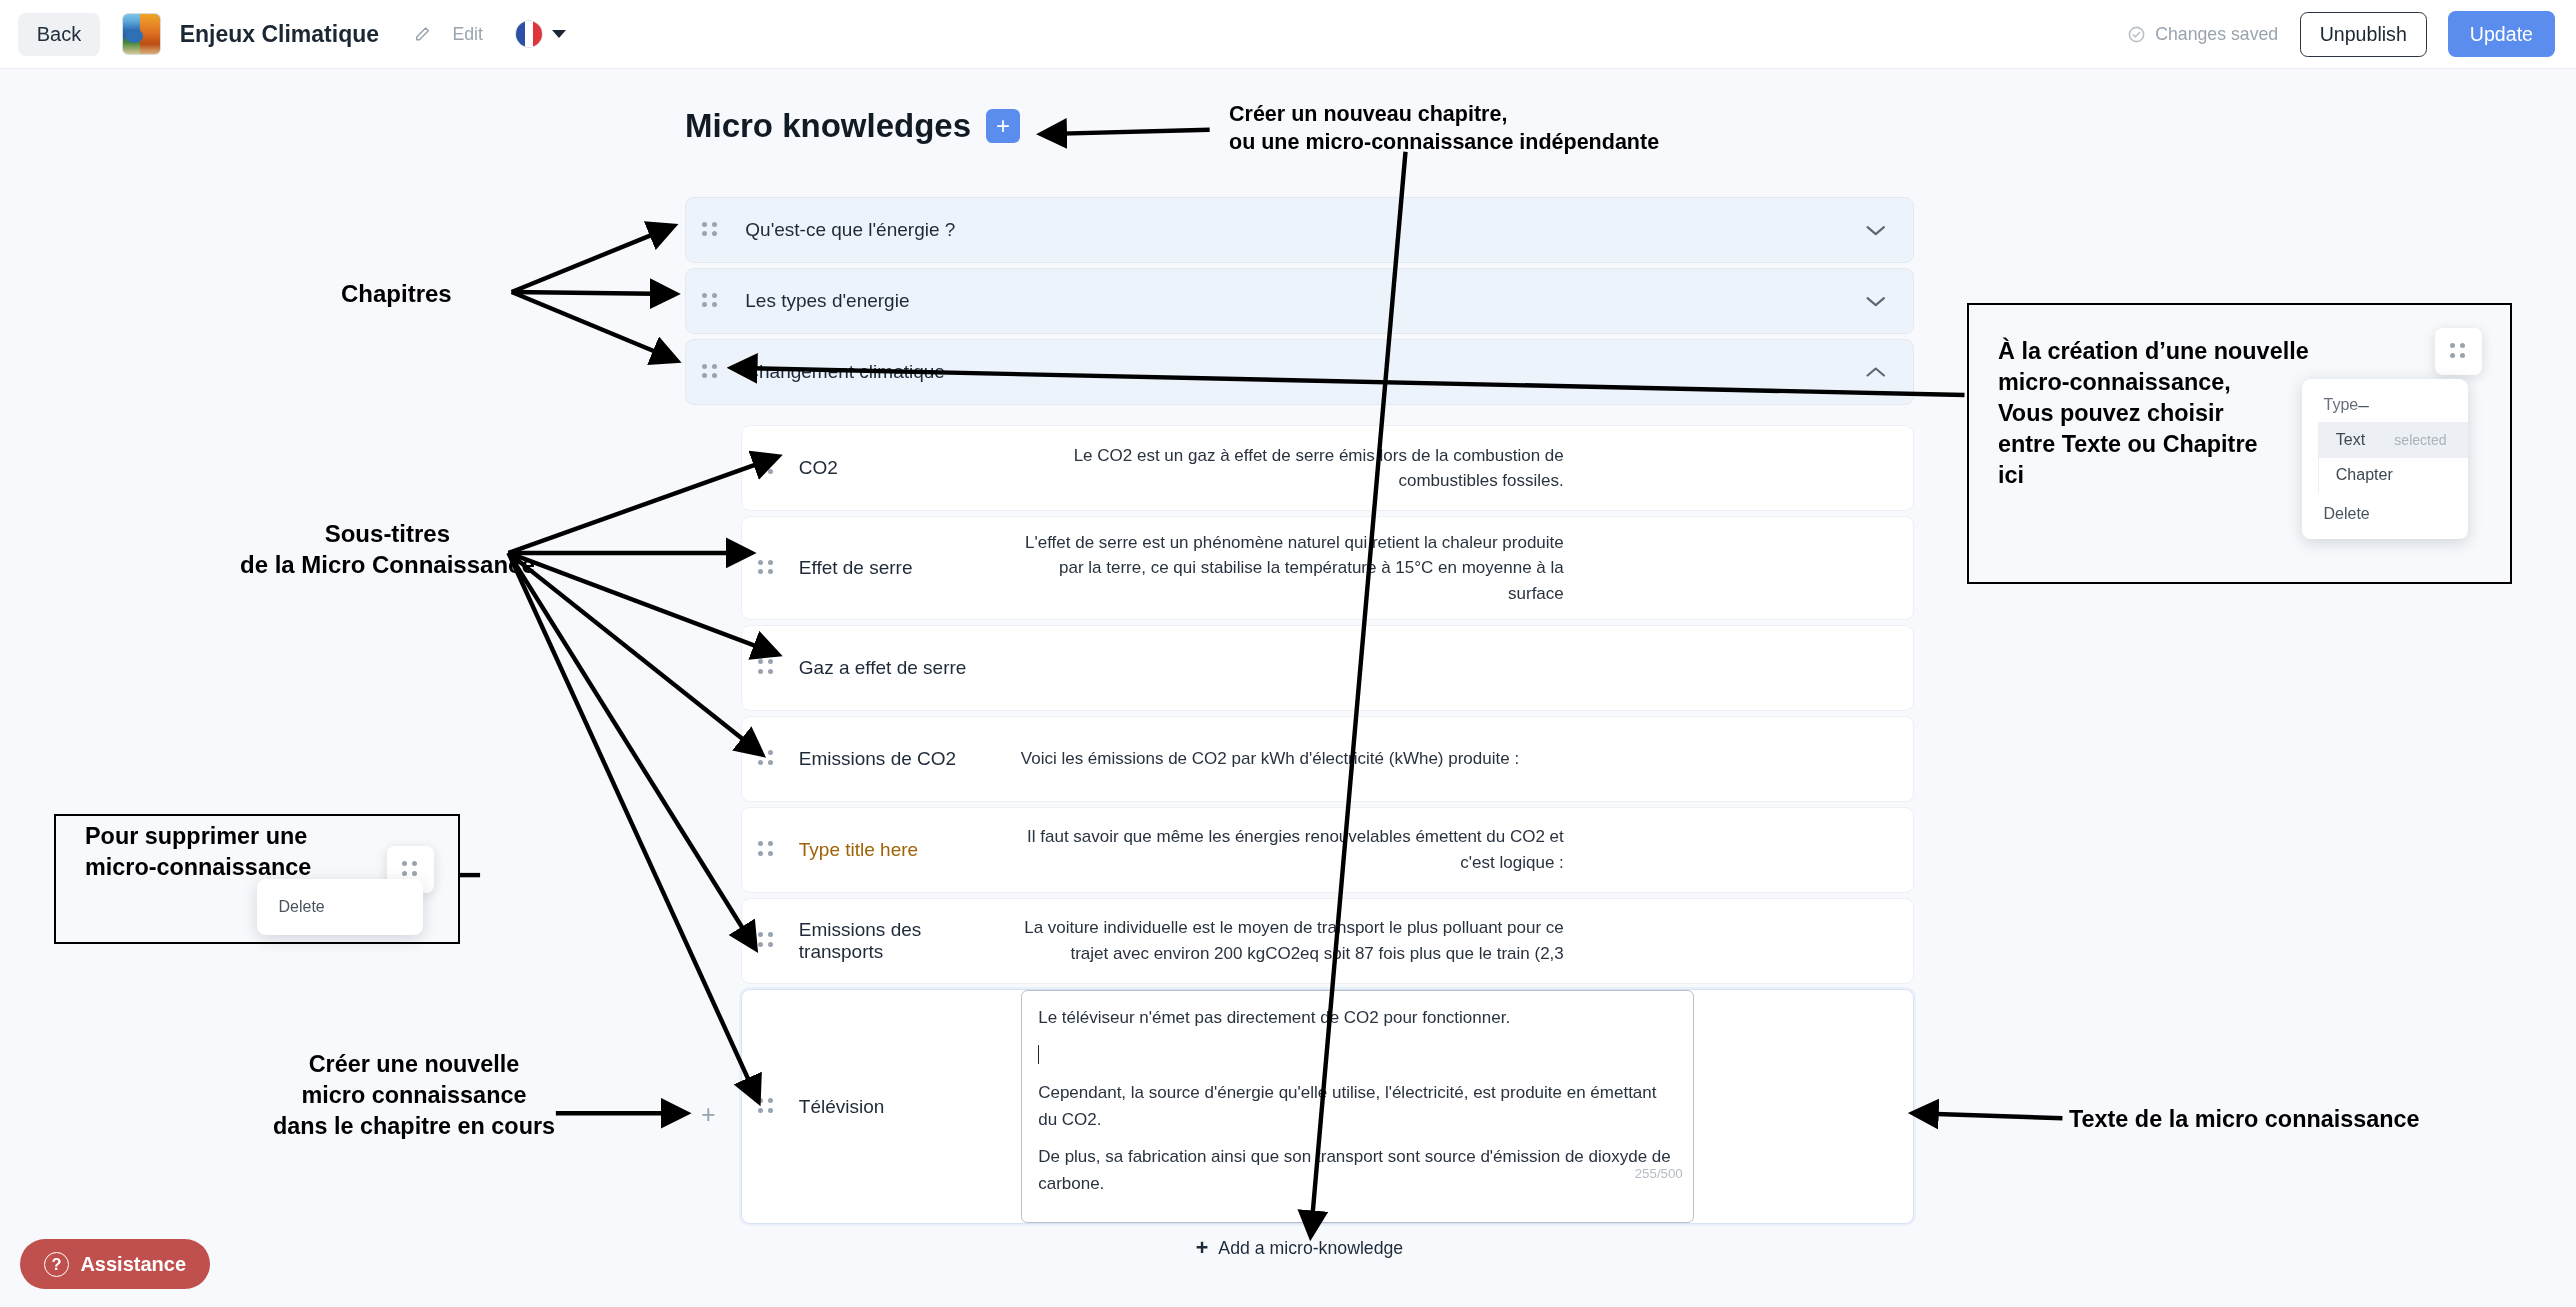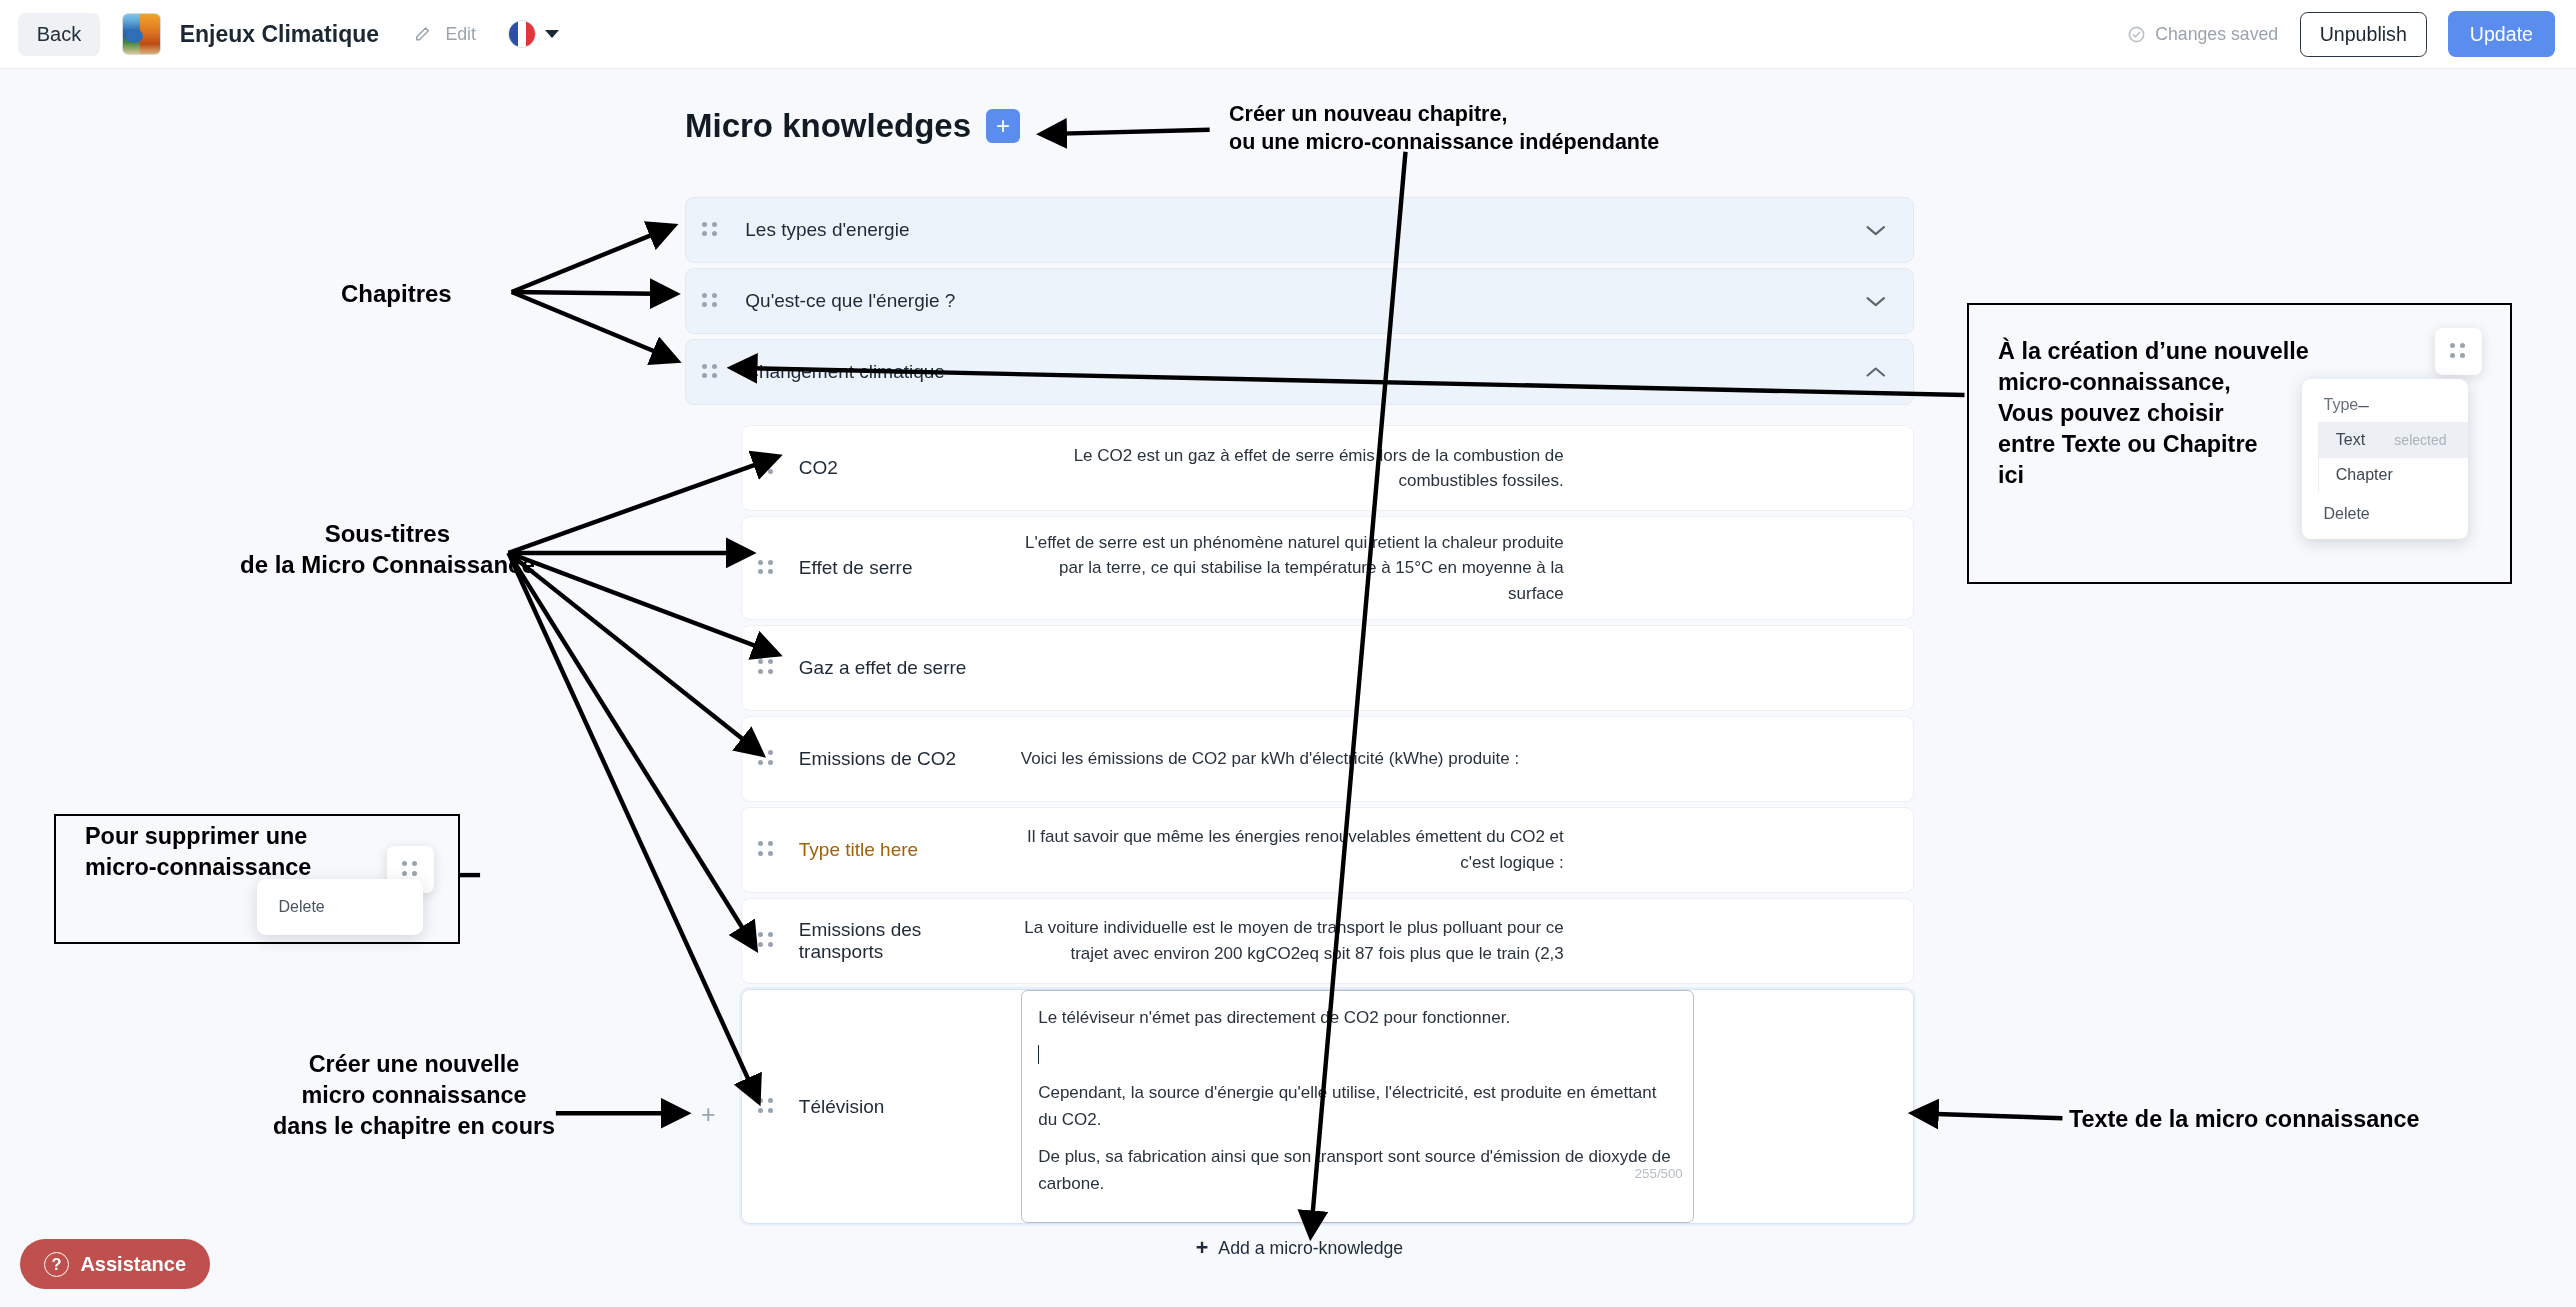--- a/index.html
+++ b/index.html
@@ -42,21 +42,21 @@
   }
   .course-thumb:before {
     content:''; position:absolute; left:8%; top:38%; width:46%; height:34%;
     background:#2f6fb5; border-radius:50%; z-index:2;
   }
   .course-title {
     margin-left: 19px; font-size: 23px; font-weight: 600; color: #1b2733;
     white-space: nowrap;
   }
   .edit-wrap {
-    margin-left: 35px; display: flex; align-items: center; gap: 15px;
+    margin-left: 35px; display: flex; align-items: center; gap: 22px;
     color: #9aa4ae; font-size: 17.7px; cursor: pointer;
   }
   .pencil-icon { width: 16.4px; height: 16.4px; display:inline-block; }
   .lang-wrap { margin-left: 32px; display: flex; align-items: center; gap: 8.8px; cursor:pointer; }
   .flag {
     width: 28px; height: 28px; border-radius: 50%; overflow: hidden;
     display:flex; border: 0.6px solid #d9dee3;
   }
   .flag i { display:block; height:100%; flex:1; }
   .flag .b { background:#2b50a5; }
@@ -270,36 +270,36 @@
 
 <div class="list">
 
   <div class="chapter-row">
     <span class="drag-dots">
         <span></span>
         <span></span>
         <span></span>
         <span></span>
       </span>
-    <span class="chapter-title">Les types d'energie</span>
+    <span class="chapter-title">Qu'est-ce que l'énergie ?</span>
     <span class="chev">
       <svg width="21.5" height="12.6" viewBox="0 0 34 20" fill="none" stroke="#5d6771" stroke-width="3.4" stroke-linecap="round" stroke-linejoin="round">
           <path d="M4 5l13 11L30 5"></path>
         </svg>
     </span>
   </div>
 
   <div class="chapter-row">
     <span class="drag-dots">
         <span></span>
         <span></span>
         <span></span>
         <span></span>
       </span>
-    <span class="chapter-title">Qu'est-ce que l'énergie ?</span>
+    <span class="chapter-title">Les types d'energie</span>
     <span class="chev">
       <svg width="21.5" height="12.6" viewBox="0 0 34 20" fill="none" stroke="#5d6771" stroke-width="3.4" stroke-linecap="round" stroke-linejoin="round">
           <path d="M4 5l13 11L30 5"></path>
         </svg>
     </span>
   </div>
 
   <div class="chapter-row">
     <span class="drag-dots">
         <span></span>

